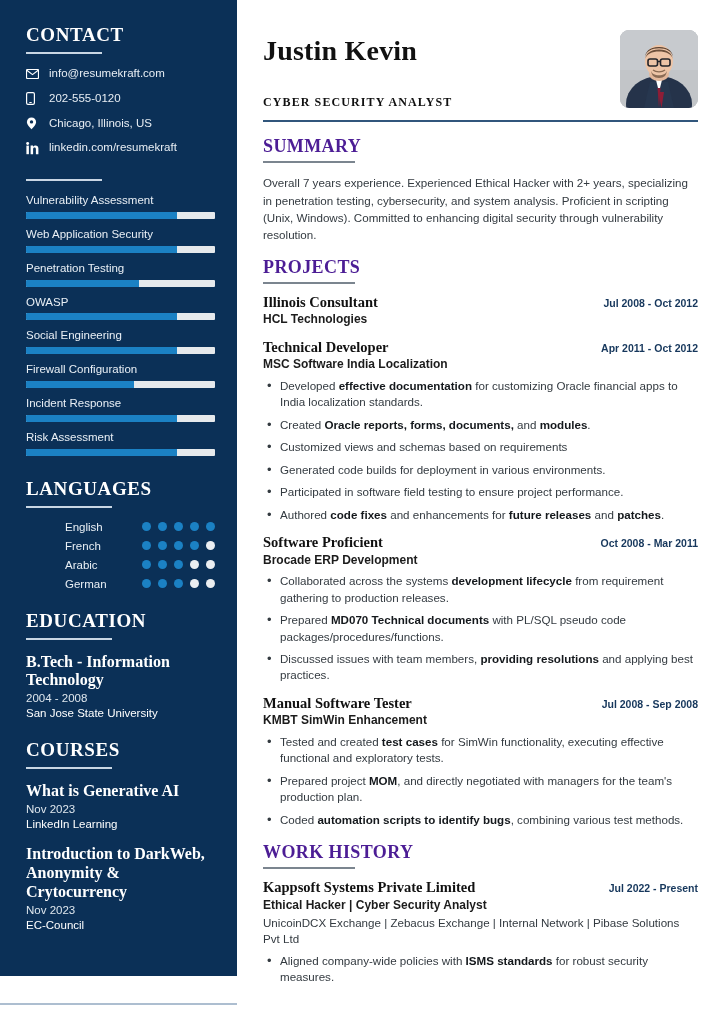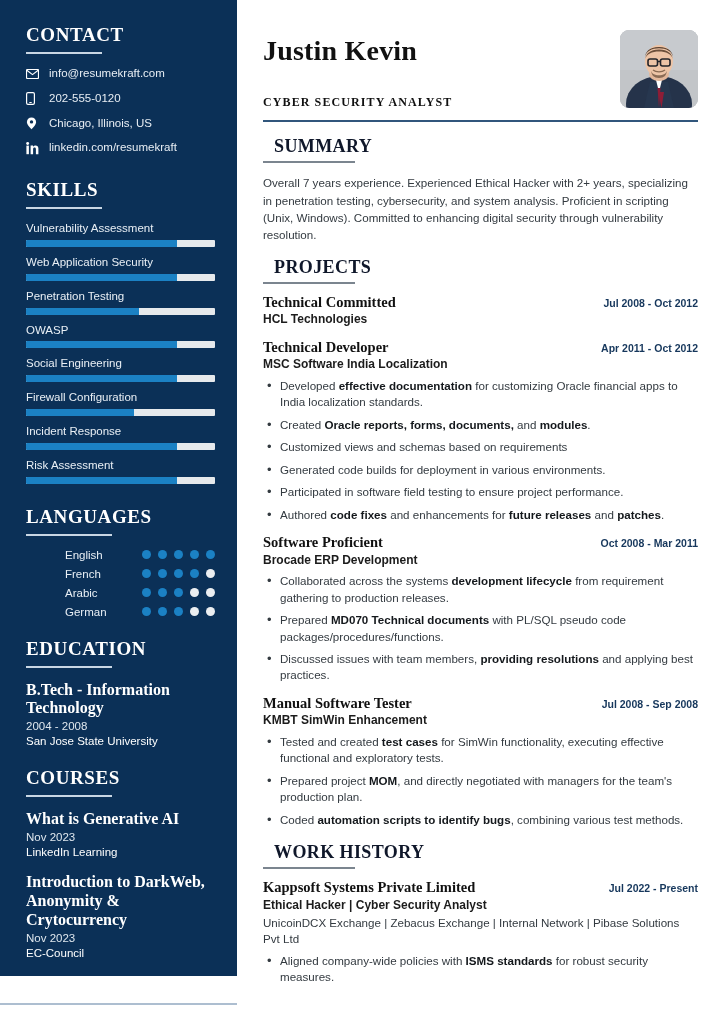--- a/index.html
+++ b/index.html
@@ -184,23 +184,23 @@
   .header-rule {
     height: 2px;
     background: #31567c;
     margin: 10px 0 14px 0;
   }
 
   .sec-heading {
     font-family: "Liberation Serif", serif;
     font-weight: bold;
     font-size: 18px;
-    color: #0f172a;
+    color: #4c1d95;
     letter-spacing: 0.4px;
-    margin: 0 0 4px 11px;
+    margin: 0 0 4px 0;
   }
   .sec-rule {
     width: 92px;
     height: 2px;
     background: #7b858f;
     margin-bottom: 10px;
   }
 
   .summary-text {
     font-size: 11.6px;
@@ -327,21 +327,20 @@
                   <path d="M4.6 3.6 h2.4 v1.2 c0.45 -0.85 1.4 -1.4 2.5 -1.4 c1.8 0 2.9 1.1 2.9 3.2 v5.6 h-2.5 v-5 c0 -1.1 -0.5 -1.7 -1.4 -1.7 c-0.9 0 -1.4 0.6 -1.4 1.7 v5 h-2.5 z" fill="#ffffff"></path>
                 </svg>
             </span>
             <span>linkedin.com/resumekraft</span>
           </div>
 
         </div>
       </div>
 
       <div class="skills-block">
-        <div class="side-heading">SKILLS</div>
         <div class="side-rule"></div>
         <div id="skills-list">
             <div class="skill">
               <div class="skill-label">Vulnerability Assessment</div>
               <div class="bar-track">
                 <div class="bar-fill" style="width: 80%;"></div>
               </div>
             </div>
             <div class="skill">
               <div class="skill-label">Web Application Security</div>
@@ -503,21 +502,21 @@
       <div class="sec-rule"></div>
       <p class="summary-text">Overall 7 years experience. Experienced Ethical Hacker with 2+ years, specializing in penetration testing, cybersecurity, and system analysis. Proficient in scripting (Unix, Windows). Committed to enhancing digital security through vulnerability resolution.</p>
     </section>
 
     <section class="section">
       <div class="sec-heading">PROJECTS</div>
       <div class="sec-rule"></div>
       <div id="projects-list">
           <div class="entry">
             <div class="entry-top">
-              <div class="entry-role">Technical Committed</div>
+              <div class="entry-role">Illinois Consultant</div>
               <div class="entry-date">Jul 2008 - Oct 2012</div>
             </div>
             <div class="entry-org">HCL Technologies</div>
           </div>
           <div class="entry">
             <div class="entry-top">
               <div class="entry-role">Technical Developer</div>
               <div class="entry-date">Apr 2011 - Oct 2012</div>
             </div>
             <div class="entry-org">MSC Software India Localization</div>

